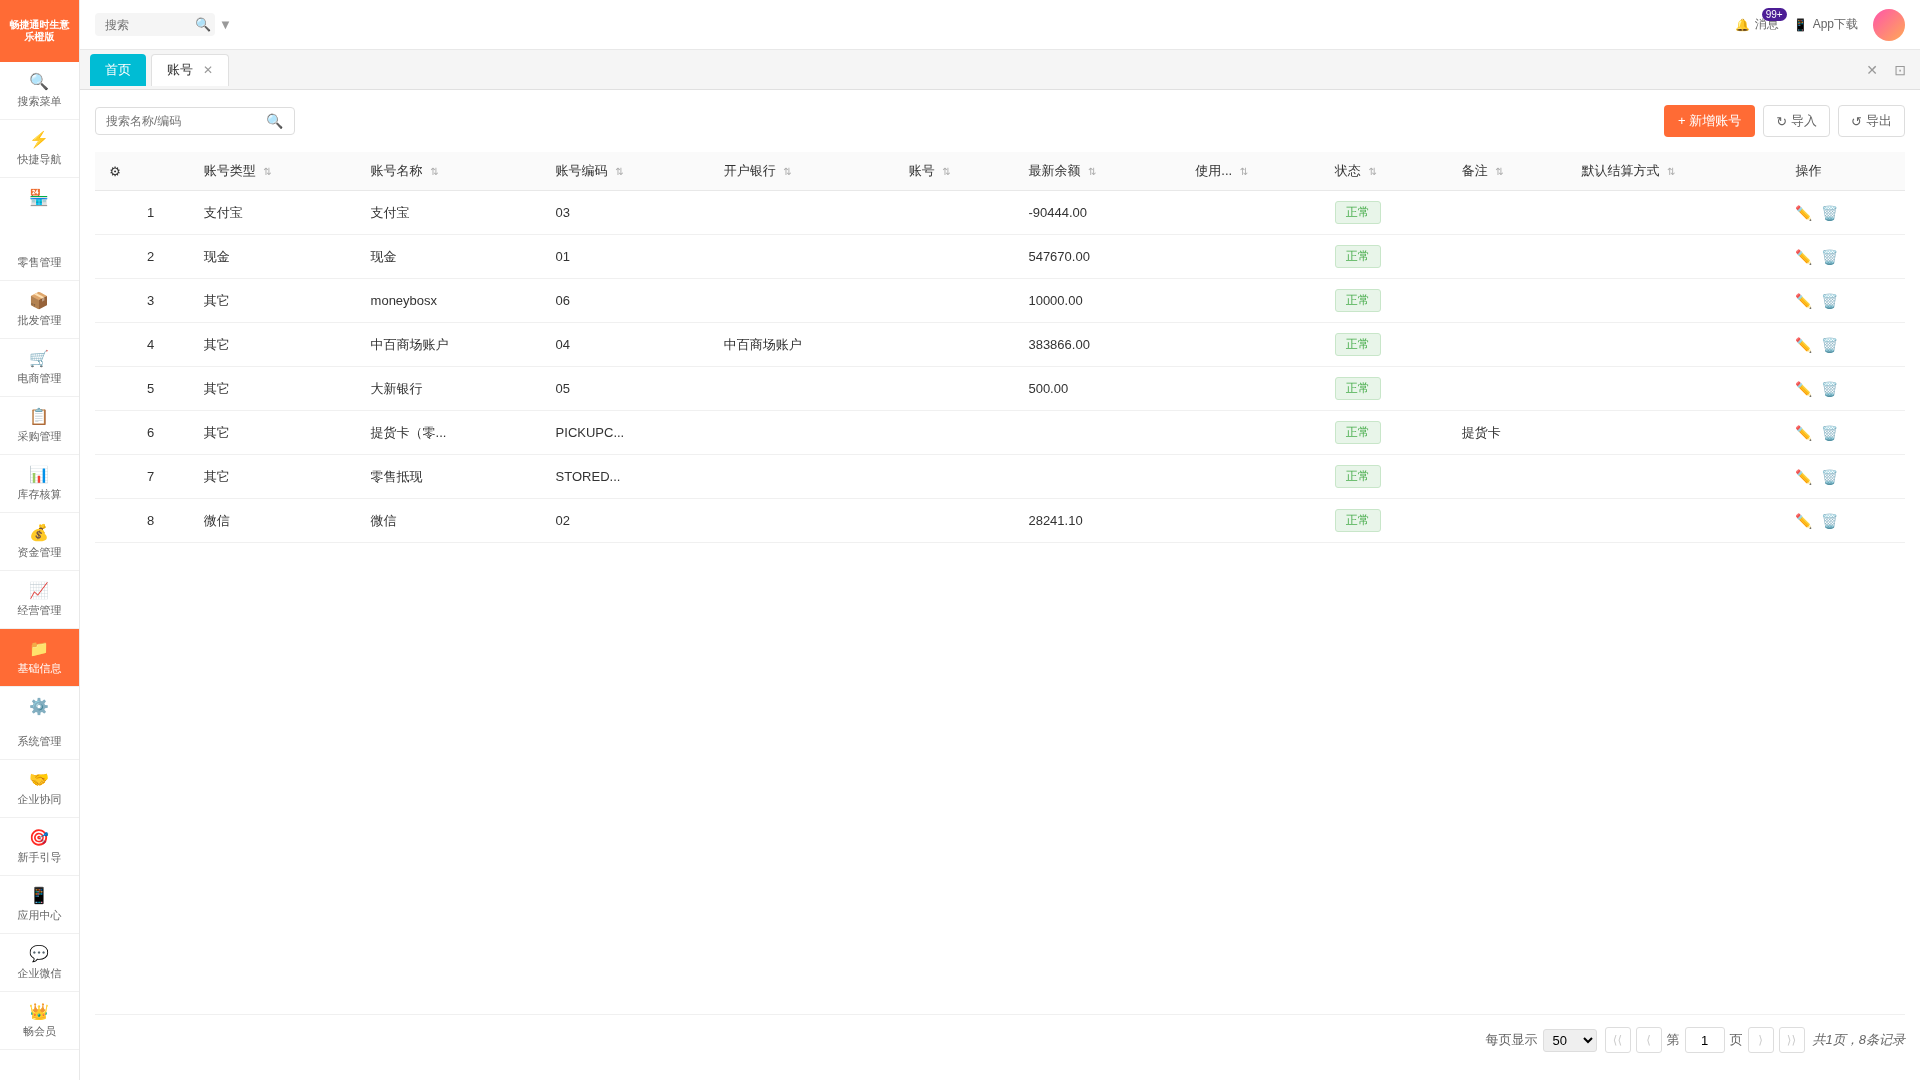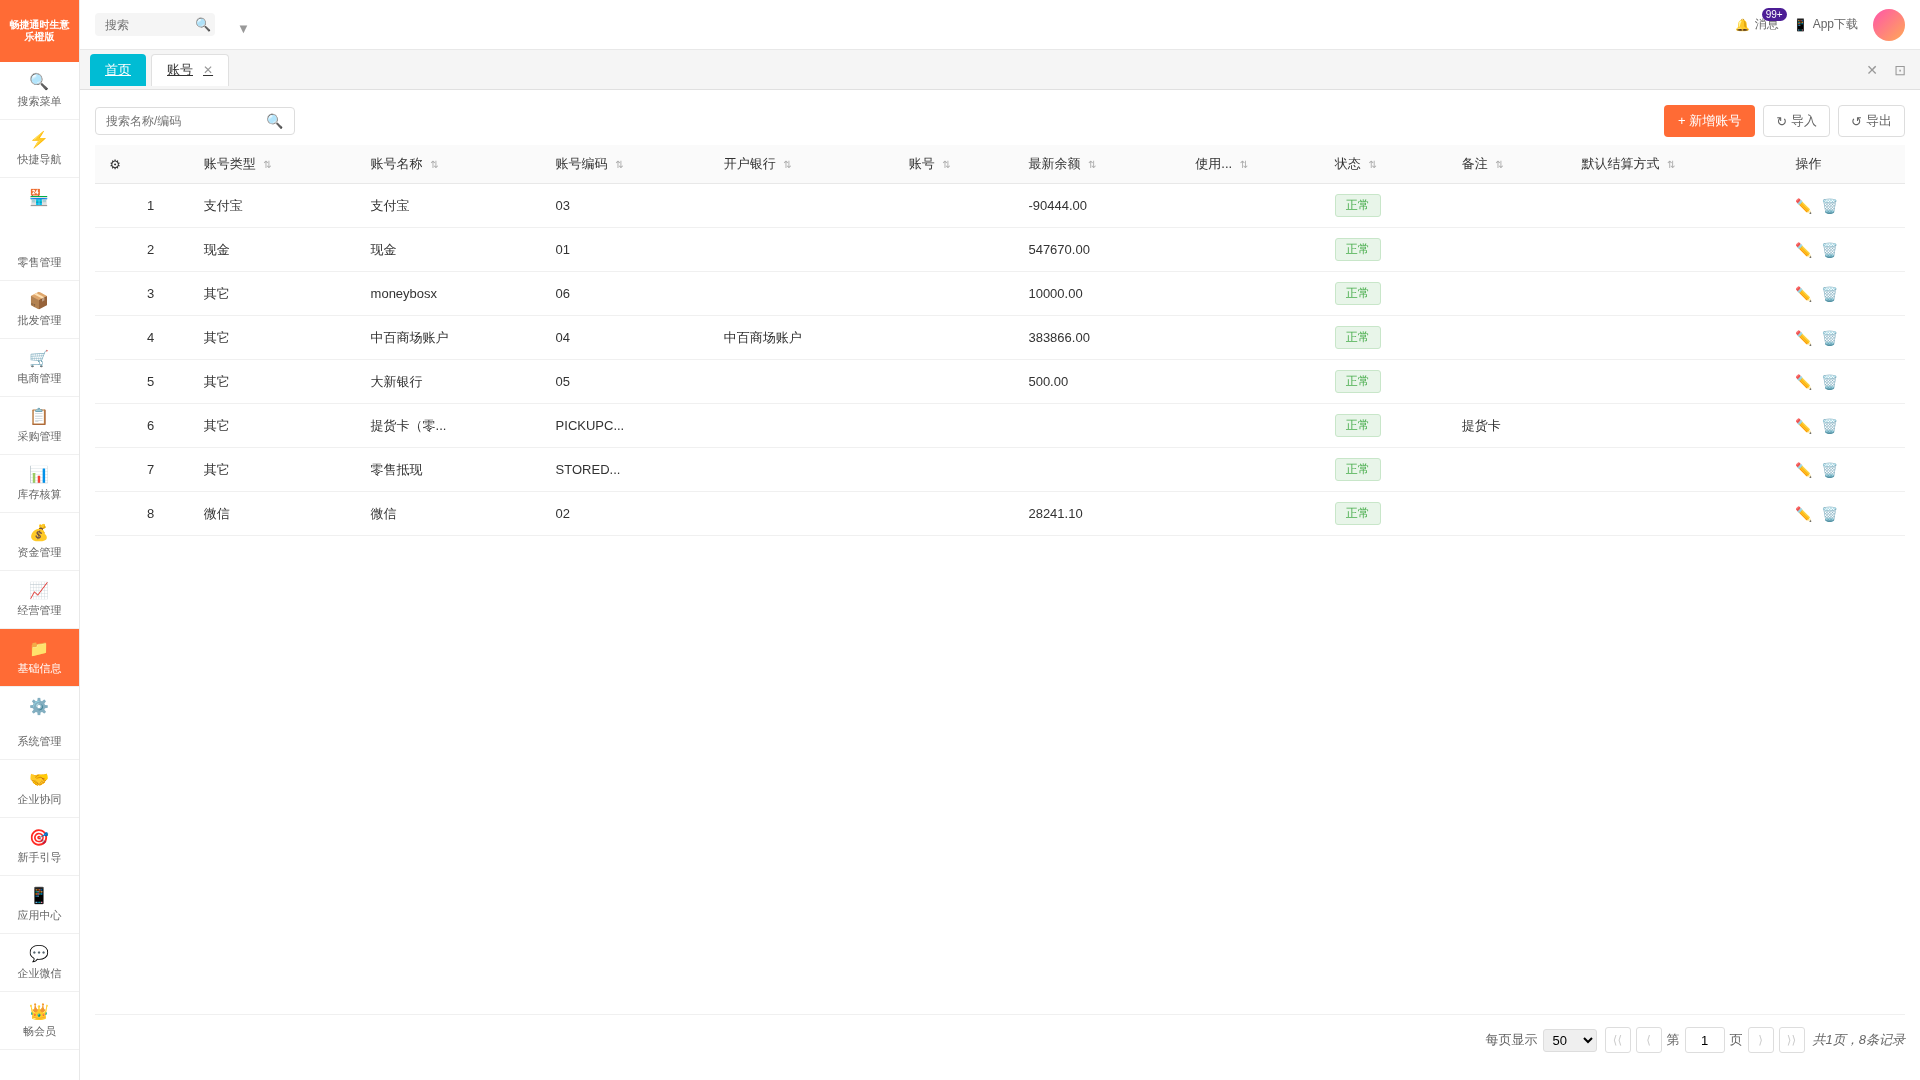--- a/index.html
+++ b/index.html
@@ -57,22 +57,22 @@
       background: #fff;
       display: flex;
       align-items: center;
       justify-content: space-between;
       padding: 0 15px;
       border-bottom: 1px solid #e8e8e8;
       flex-shrink: 0;
     }
     .topbar-left {
       display: flex;
-      align-items: flex-end;
-      gap: 22px;
+      align-items: center;
+      gap: 4px;
     }
     .topbar-search {
       display: flex;
       align-items: center;
       background: #f5f5f5;
       border-radius: 4px;
       padding: 4px 10px;
       width: 120px;
     }
     .topbar-search input {
@@ -136,21 +136,20 @@
     }
     .tab {
       height: 32px;
       display: flex;
       align-items: center;
       padding: 0 15px;
       border-radius: 4px 4px 0 0;
       cursor: pointer;
       font-size: 13px;
       gap: 6px;
-      text-decoration: underline;
     }
     .tab.home {
       background: #00bcd4;
       color: white;
       margin-right: 5px;
     }
     .tab.active {
       background: #fff;
       color: #333;
       border: 1px solid #e0e0e0;
@@ -187,21 +186,21 @@
       overflow-y: auto;
       display: flex;
       flex-direction: column;
     }
 
     
     .toolbar {
       display: flex;
       align-items: center;
       justify-content: space-between;
-      margin-bottom: 8px;
+      margin-bottom: 15px;
     }
     .search-box {
       display: flex;
       align-items: center;
       border: 1px solid #ddd;
       border-radius: 4px;
       padding: 5px 10px;
       width: 200px;
     }
     .search-box input {

